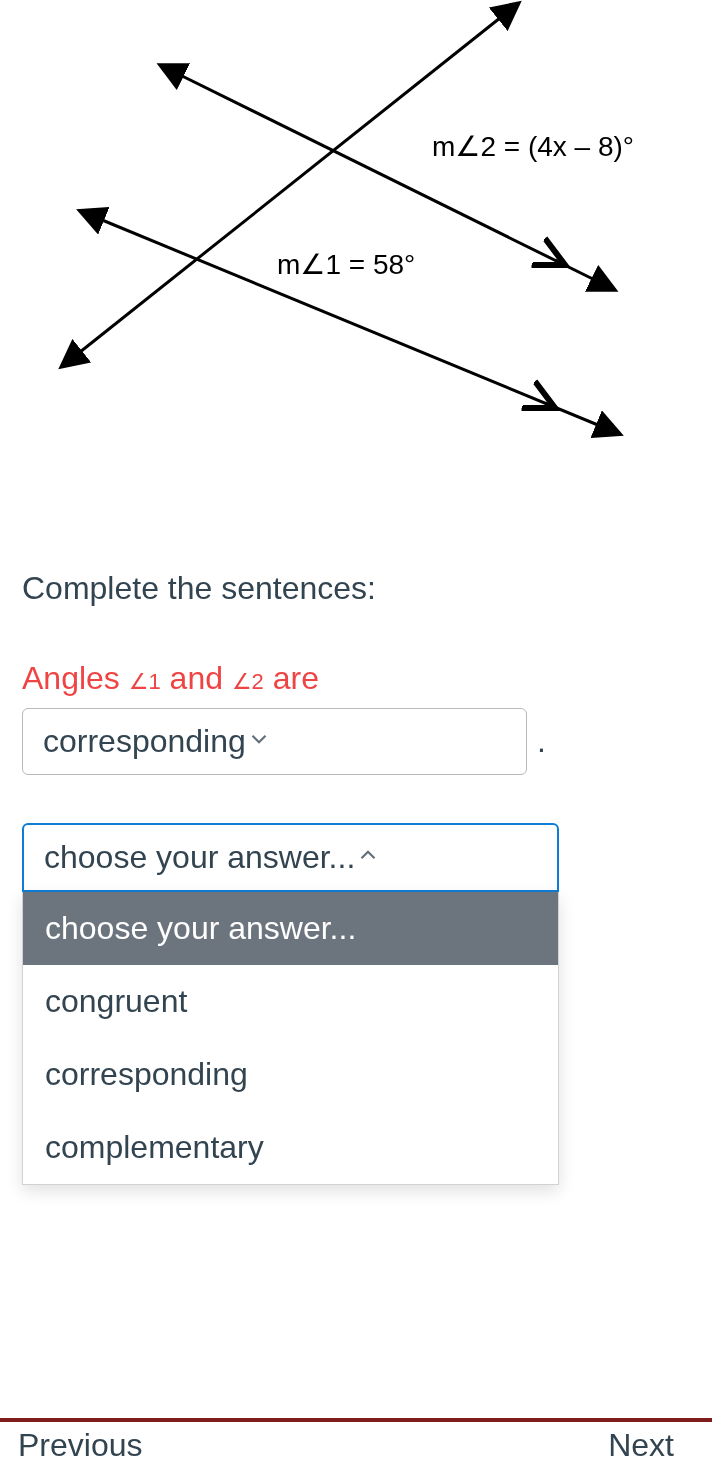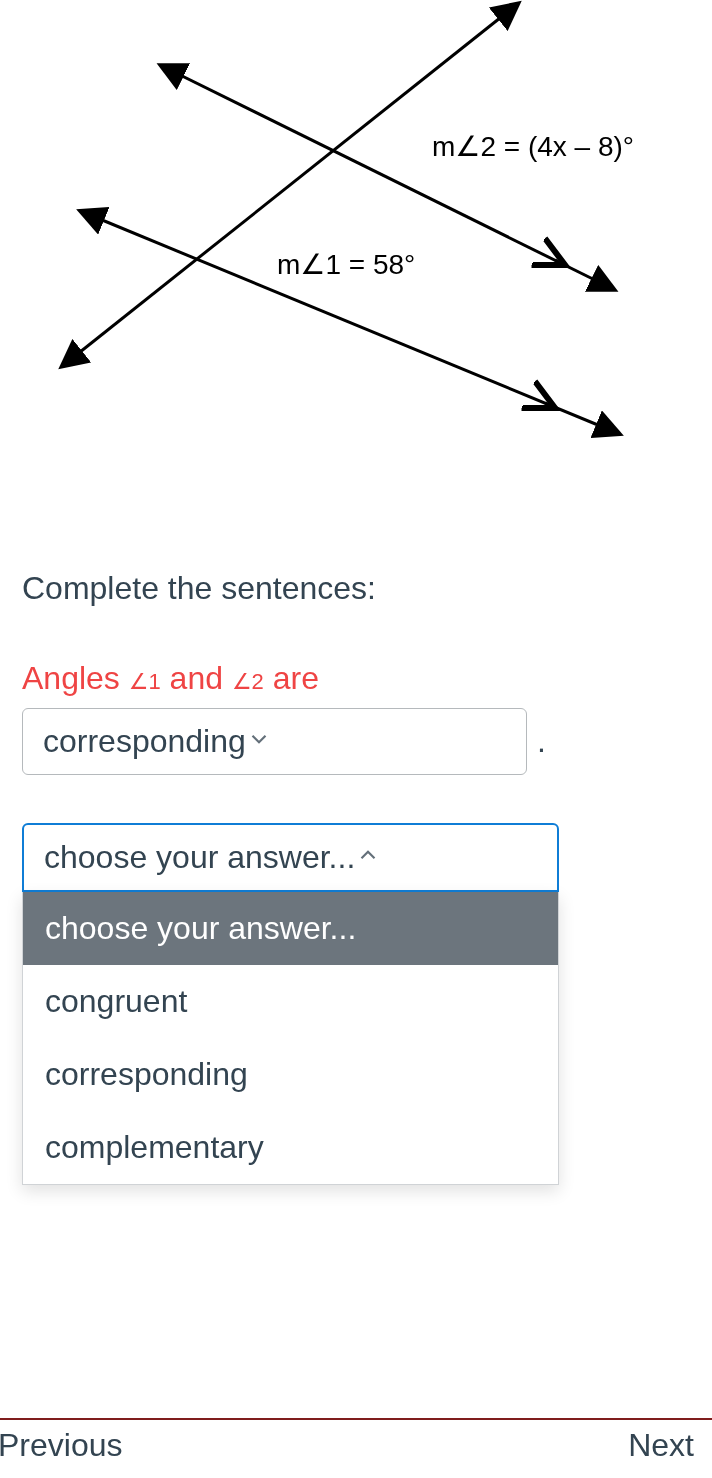--- a/index.html
+++ b/index.html
@@ -86,22 +86,22 @@
       background: #6c757d;
       color: #fff;
     }
     .nav-bar {
       position: absolute;
       bottom: 0;
       left: 0;
       right: 0;
       display: flex;
       justify-content: space-between;
-      padding: 0 6px 8px;
-      border-top: 2px solid #7f1d1d;
+      padding: 0 26px 8px;
+      border-top: 4px solid #7f1d1d;
       height: 60px;
       align-items: flex-end;
     }
     .nav-btn {
       font-size: 32px;
       color: #334451;
       background: none;
       border: none;
       cursor: pointer;
       padding: 6px 12px;

